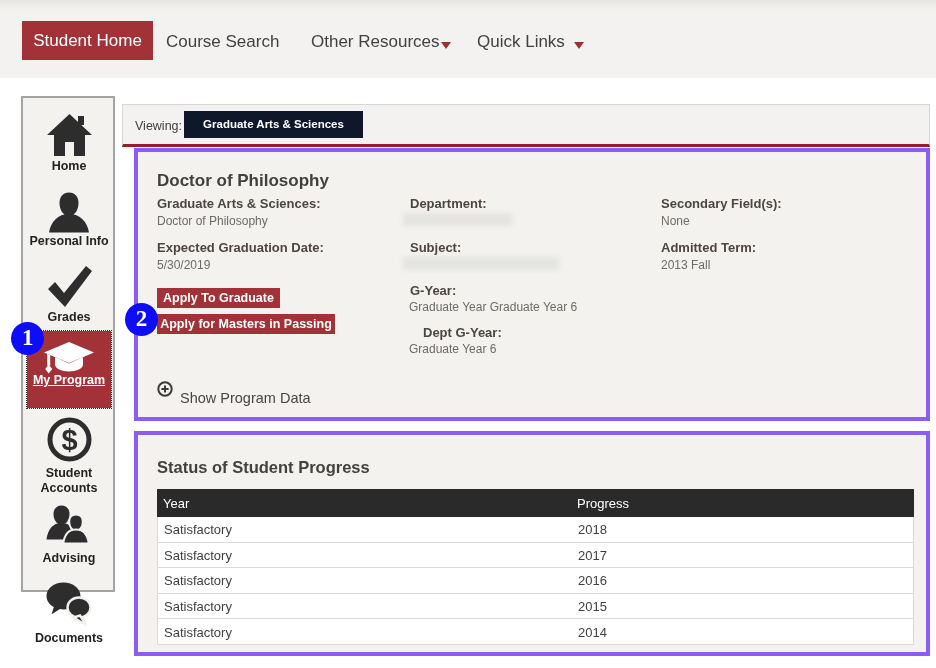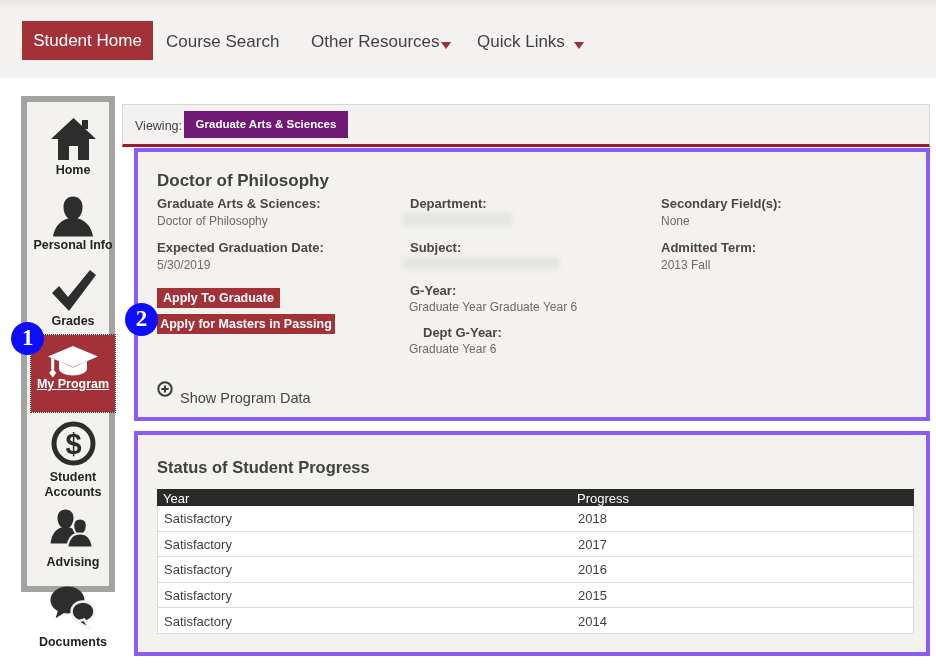--- a/index.html
+++ b/index.html
@@ -10,50 +10,50 @@
 
 #topnav { left:0; top:0; width:936px; height:78px;
   background:linear-gradient(#e6e5e2 0px, #ecebe8 4px, #f3f2f0 10px, #f3f2f0 100%); }
 #btn-home { left:22px; top:21px; width:131px; height:39px; background:#a23238; color:#fff;
   font-size:17px; line-height:39px; text-align:center; }
 .navlink { top:32px; font-size:17px; color:#413f41; white-space:nowrap; }
 .tri { width:0; height:0; border-left:5.5px solid transparent; border-right:5.5px solid transparent;
   border-top:7.5px solid #9d2f36; top:41.5px; }
 
 
-#sidebar { left:21px; top:96px; width:94px; height:496px; background:#f3f2ef; border:6px solid #a3a3a3; }
+#sidebar { left:21px; top:96px; width:94px; height:496px; background:#f3f2ef; border:2px solid #a3a3a3; }
 .sideicon { left:0; width:92px; text-align:center; }
 .sidelabel { left:0; width:92px; text-align:center; font-weight:bold; font-size:12.5px; color:#232323; line-height:14.5px; }
 #myprog { left:4px; top:233px; width:84px; height:77px; background:#a23238; outline:1.5px dotted #333; }
 #myprog .lab { position:absolute; left:0; top:42px; width:84px; text-align:center; color:#fff;
   font-weight:bold; font-size:12.5px; text-decoration:underline; }
 
 
 .bluedot { width:33px; height:33px; border-radius:50%; background:#0d0dfb; color:#fff;
   font-family:"Liberation Serif", serif; font-weight:bold; font-size:23px; text-align:center; line-height:32px; z-index:30; }
 
 
 #viewbar { left:122px; top:104px; width:808px; height:43px; background:#f3f2f0;
   border:1px solid #d8d7d3; border-bottom:3px solid #9a1b2d; }
 #viewbar .vlab { position:absolute; left:12px; top:14px; font-size:12.5px; color:#3e3d3f; }
-#viewchip { position:absolute; left:61px; top:6px; width:164px; height:27px; background:#701a75;
+#viewchip { position:absolute; left:61px; top:6px; width:179px; height:27px; background:#0f172a;
   color:#fff; font-weight:bold; font-size:11.5px; text-align:center; line-height:27px; }
 
 
 .card { left:134px; width:796px; background:#f3f2ef; border:4px solid #8b5cf6; }
 #card1 { top:148px; height:273px; }
 #card2 { top:431px; height:225px; }
 .lbl { font-weight:bold; font-size:13px; color:#4c4540; white-space:nowrap; }
 .val { font-size:12px; color:#6e6a66; white-space:nowrap; }
 .redact { background:#e4e4e2; filter:blur(2px); }
 .mbtn { background:#a23238; color:#fff; font-weight:bold; font-size:12.5px; line-height:20px; text-align:center; white-space:nowrap; }
 
 
 #ptable { position:absolute; left:19px; top:54px; width:757px; }
-.thead { height:17px; background:#2a2a2a; color:#fff; font-size:13px; position:relative; }
+.thead { height:28px; background:#2a2a2a; color:#fff; font-size:13px; position:relative; }
 .trow { height:25.6px; background:#fff; border:1px solid #dadada; border-top:none; font-size:13px; color:#3f3f3f; position:relative; }
 .c1 { position:absolute; left:6px; top:50%; transform:translateY(-50%); white-space:nowrap; }
 .c2 { position:absolute; left:420px; top:50%; transform:translateY(-50%); white-space:nowrap; }
 </style>
 </head>
 <body>
 <div id="page">
 
   <div id="topnav" class="abs"></div>
   <div id="btn-home" class="abs">Student Home</div>

